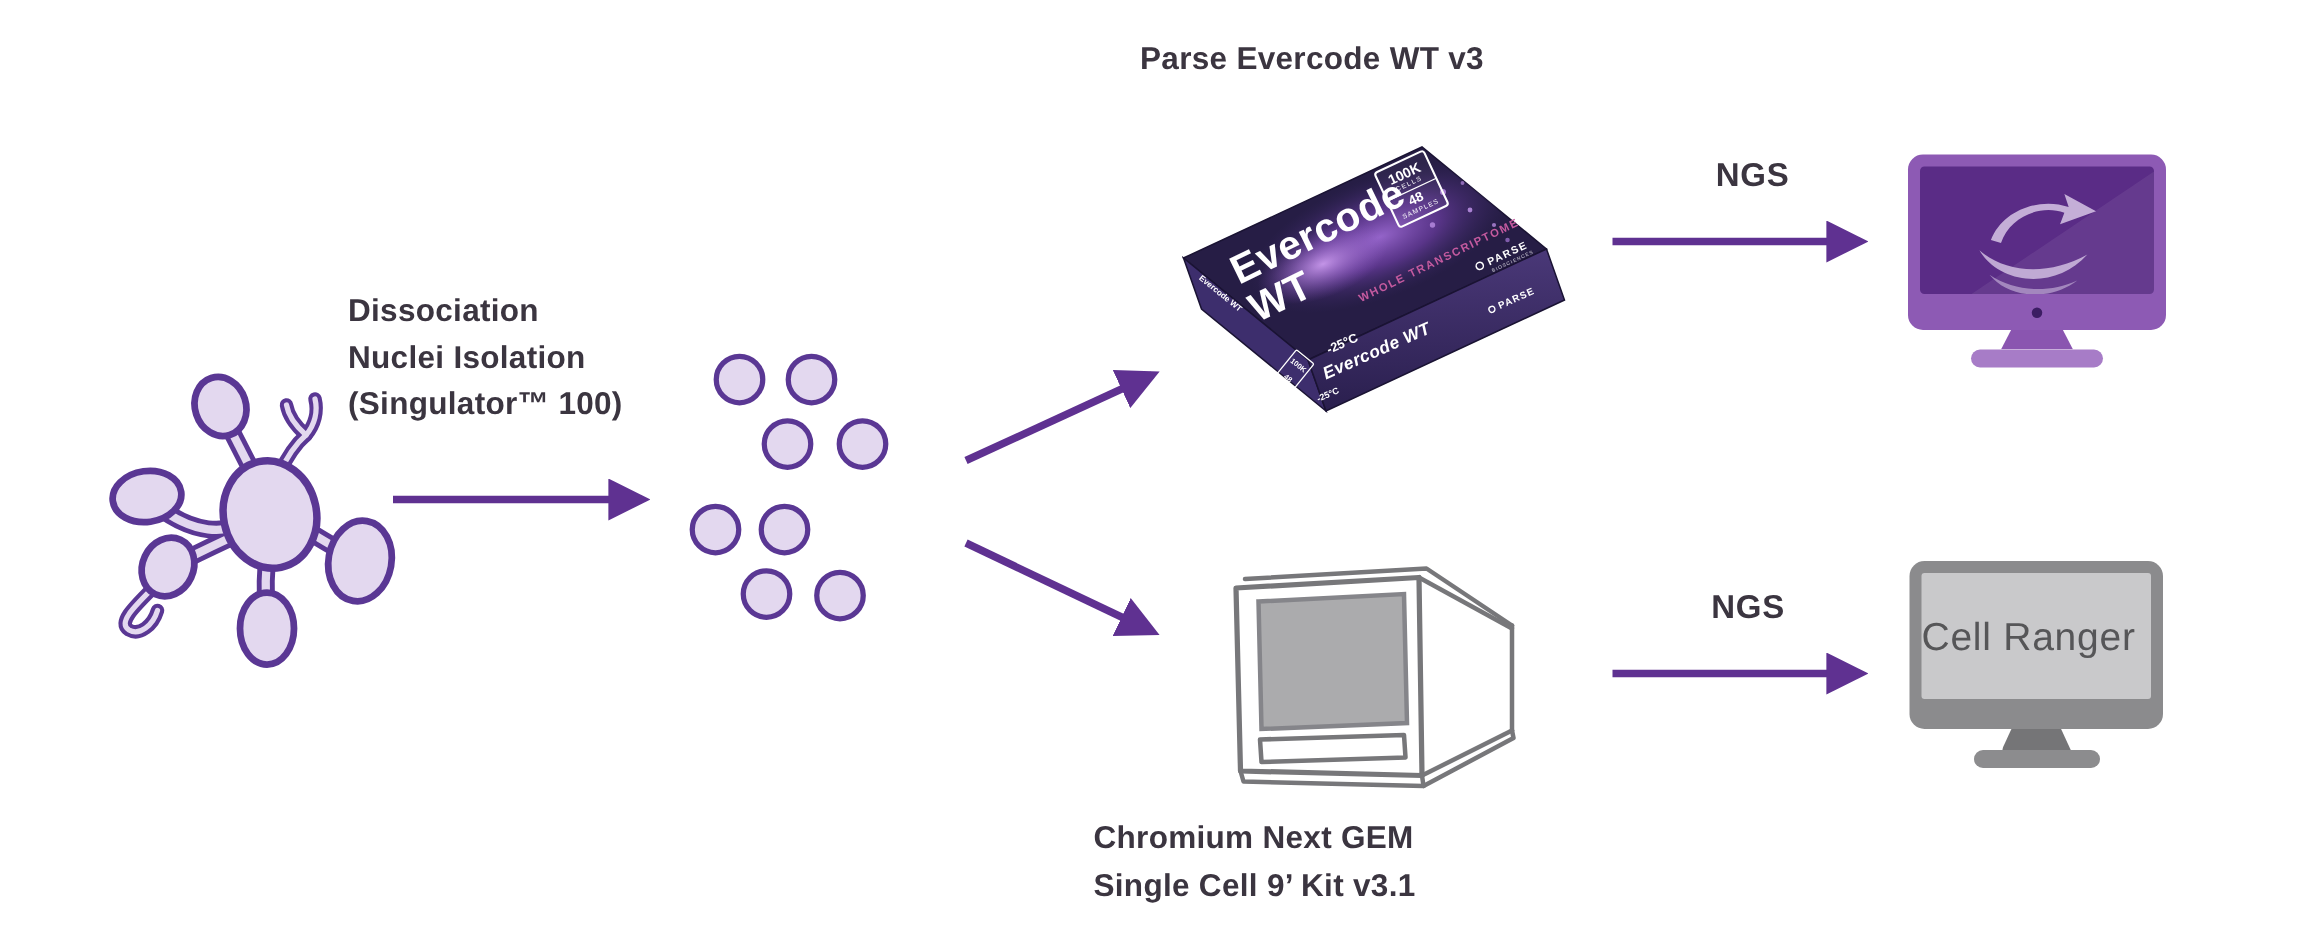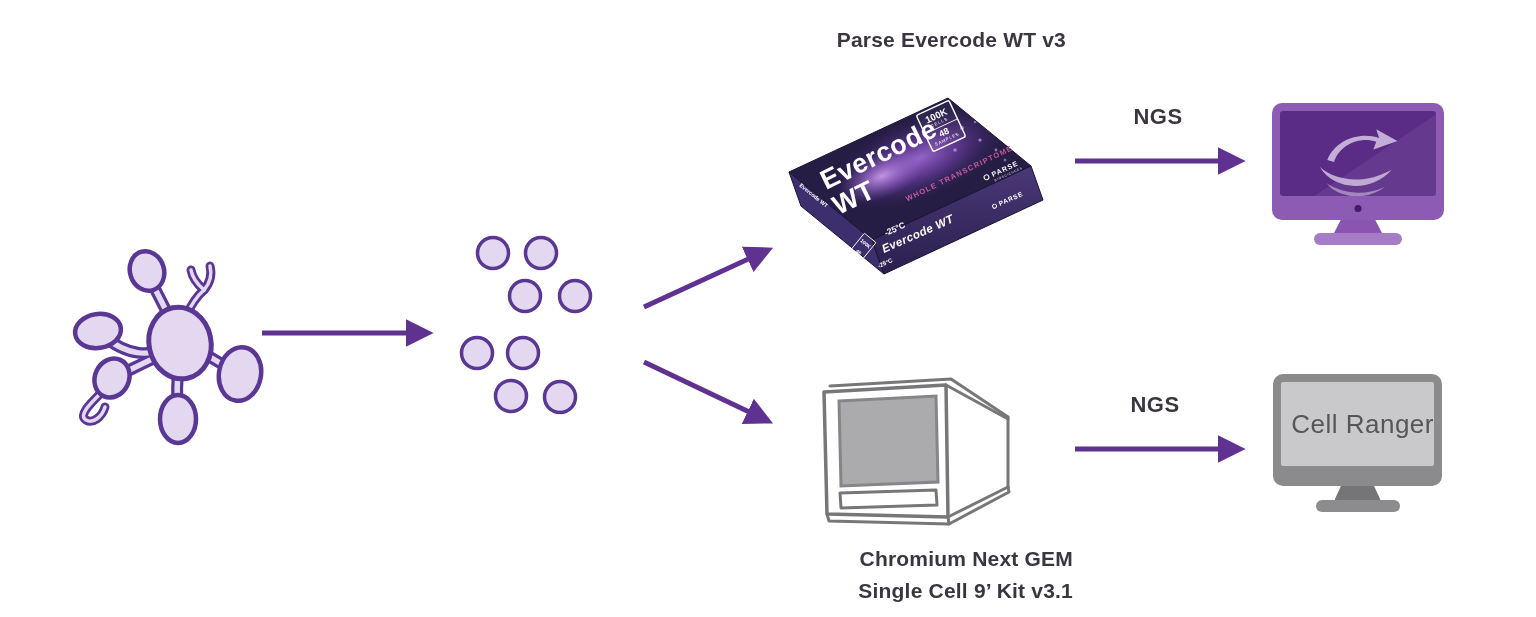--- a/index.html
+++ b/index.html
@@ -2,25 +2,25 @@
 <html><head>
 <meta charset="utf-8">
 <style>
   html,body{margin:0;padding:0;background:#ffffff;}
   .scene{
     position:relative;width:1536px;height:617px;background:#ffffff;overflow:hidden;
     font-family:"Liberation Sans", sans-serif;
   }
   .layer{position:absolute;left:0;top:0;}
   .caption{
-    position:absolute;text-align:right;color:#3b3540;
+    position:absolute;text-align:left;color:#3b3540;
     font-size:21px;font-weight:600;line-height:31px;letter-spacing:.2px;
   }
   .ngs-label{
-    position:absolute;text-align:center;color:#3b3540;
+    position:absolute;text-align:right;color:#3b3540;
     font-size:22px;font-weight:600;letter-spacing:.5px;width:70px;
   }
   
   .monitor{position:absolute;}
   .bezel{position:relative;border-radius:10px;}
   .screen{position:absolute;overflow:hidden;}
   .glare{position:absolute;inset:0;background:rgba(255,255,255,.07);
          clip-path:polygon(22% 100%,100% 4%,100% 100%);}
   .camera-dot{position:absolute;left:50%;transform:translateX(-50%);
               width:7px;height:7px;border-radius:50%;}
@@ -28,21 +28,21 @@
   .base{margin:0 auto;border-radius:6px;}
   
   .m-purple .bezel{width:172px;height:117px;background:#8d5ab4;}
   .m-purple .screen{left:8px;right:8px;top:8px;bottom:24px;background:#5a2c86;border-radius:3px;}
   .m-purple .camera-dot{bottom:8px;background:#3c1d63;}
   .m-purple .neck{width:48px;height:13px;background:#8a55b0;}
   .m-purple .base{width:88px;height:12px;background:#a77cc7;}
   
   .m-gray .bezel{width:169px;height:112px;background:#8b8b8d;}
   .m-gray .screen{left:8px;right:8px;top:8px;bottom:20px;background:#c9c9cb;border-radius:2px;
-                  display:flex;align-items:center;justify-content:flex-end;}
+                  display:flex;align-items:center;justify-content:flex-start;}
   .m-gray .screen-text{color:#565658;font-size:26px;font-weight:400;letter-spacing:.5px;}
   .m-gray .neck{width:46px;height:14px;background:#757577;}
   .m-gray .base{width:84px;height:12px;background:#8c8c8e;}
   .logo-swirl{position:absolute;left:30px;top:12px;}
   
   .tube-d{stroke:#5a3794;stroke-width:12;fill:none;stroke-linecap:round;}
   .tube-l{stroke:#e3d8ef;stroke-width:5.5;fill:none;stroke-linecap:round;}
   .tube-d-sm{stroke:#5a3794;stroke-width:9;fill:none;stroke-linecap:round;}
   .tube-l-sm{stroke:#e3d8ef;stroke-width:3.5;fill:none;stroke-linecap:round;}
   .cell{fill:#e3d8ef;stroke:#5a3794;stroke-width:4.5;}
@@ -195,26 +195,31 @@
       <polygon points="839,401 936,396 938,482 841,486" fill="#ababad" stroke="#85858a" stroke-width="3"></polygon>
       <polygon class="wire" points="840,493 936,490 937,505 841,508"></polygon>
       <path class="wire" d="M 946,385 L 1008,419"></path>
       <path class="wire" d="M 1008,417 L 1008,487"></path>
       <path class="wire" d="M 948,517 L 1008,487"></path>
       <path class="wire" d="M 827,514 L 829,521 L 949,524 L 1009,492 L 1008,487"></path>
       <path class="wire" d="M 948,517 L 949,524"></path>
     </g>
   </svg>
 
+  <div class="caption" style="left:232px;top:192px;width:210px;">
+    <div>Dissociation</div>
+    <div>Nuclei Isolation</div>
+    <div>(Singulator™ 100)</div>
+  </div>
 
   <div class="caption" style="left:760px;top:24px;width:306px;line-height:32px;">
     <div>Parse Evercode WT v3</div>
   </div>
 
-  <div class="caption" style="left:767px;top:543px;width:306px;line-height:32px;">
+  <div class="caption" style="left:729px;top:543px;width:306px;line-height:32px;">
     <div>Chromium Next GEM</div>
     <div>Single Cell 9’ Kit v3.1</div>
   </div>
 
   <div class="ngs-label" style="left:1123px;top:104px;">NGS</div>
   <div class="ngs-label" style="left:1120px;top:392px;">NGS</div>
 
   <div class="monitor m-purple" style="left:1272px;top:103px;">
     <div class="bezel">
       <div class="screen">

